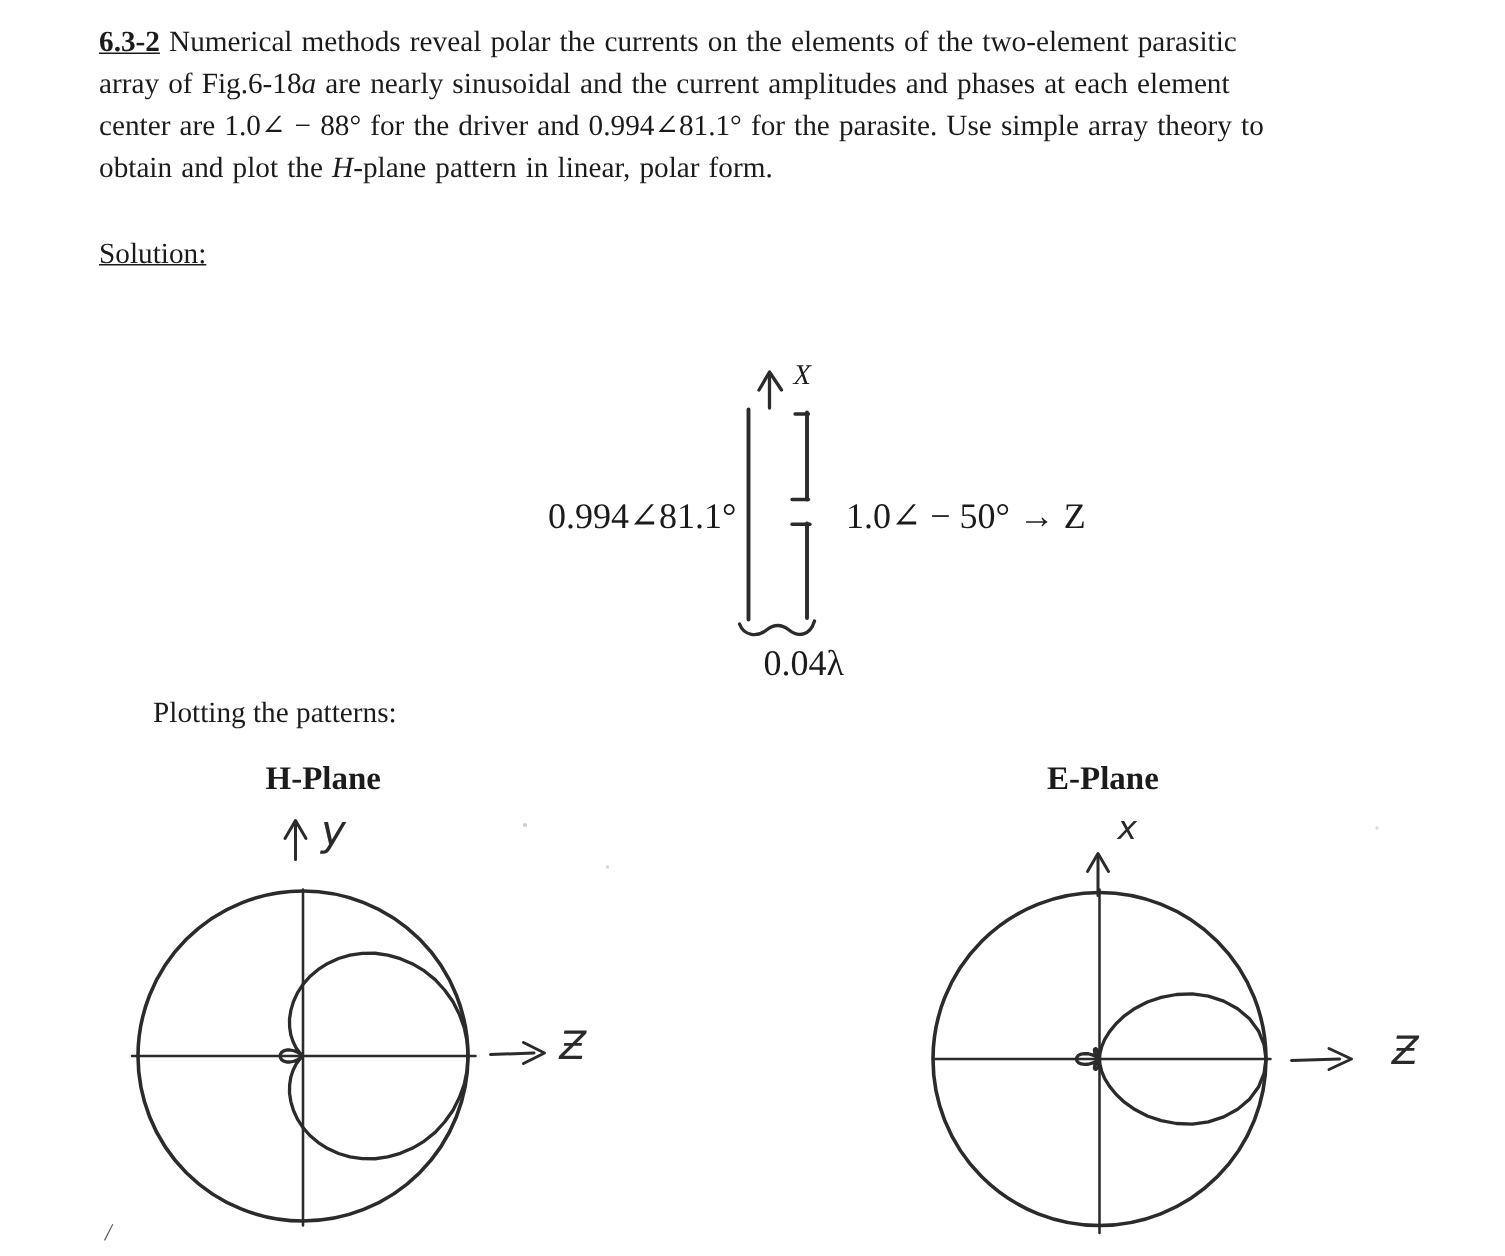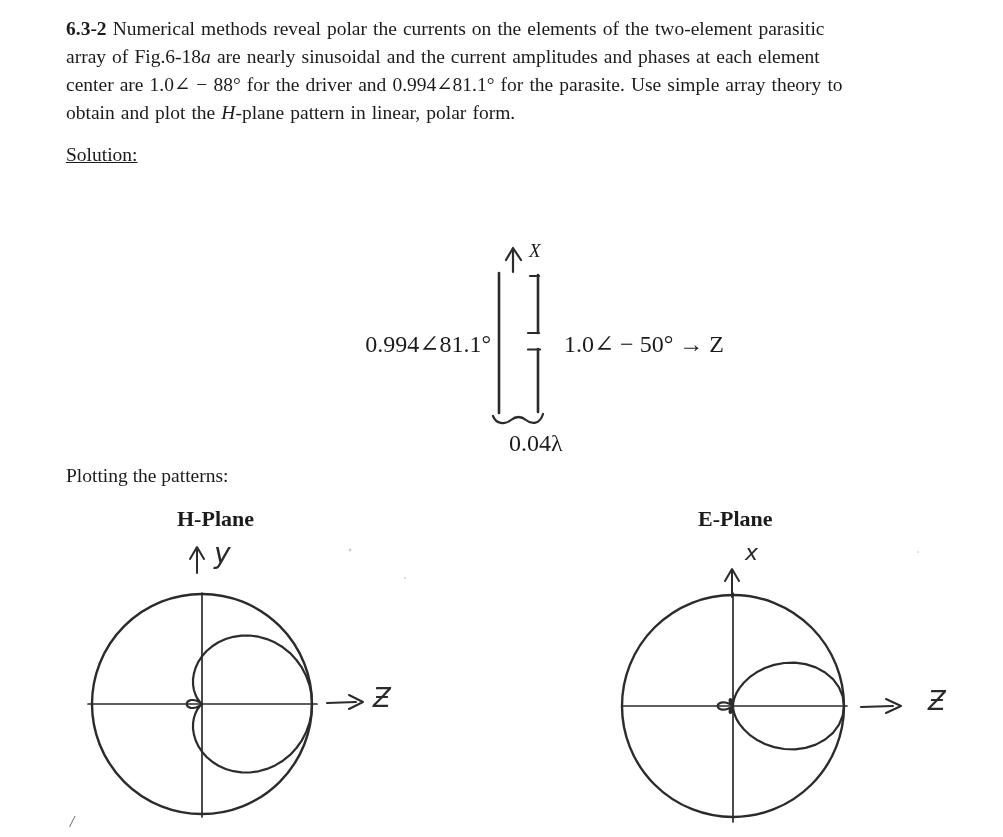--- a/index.html
+++ b/index.html
@@ -4,24 +4,24 @@
 <style>
   html,body{margin:0;padding:0;}
   body{
     width:1003px;height:837px;position:relative;background:#ffffff;
     font-family:"Liberation Serif","DejaVu Serif","DejaVu Sans",serif;
     color:#1b1b1b;overflow:hidden;
   }
   .abs{position:absolute;white-space:nowrap;}
   .para{font-size:19.5px;line-height:28px;word-spacing:1.2px;}
   .pline{white-space:nowrap;}
-  .b{font-weight:bold;}
+  .b{font-weight:bold;text-decoration:underline;}
   .i{font-style:italic;}
   .heading{font-size:19.5px;text-decoration:underline;}
-  .caption{font-size:19.5px;}
+  .caption{font-size:19.5px;margin-left:36px;}
   .figtitle{font-size:22px;font-weight:bold;}
   .mathlbl{font-size:24px;}
   .axislbl{font-size:19px;font-style:italic;}
   .hand{font-family:"DejaVu Sans","Liberation Sans",sans-serif;font-style:italic;color:#2a2a2a;}
   .hand-y{font-size:28px;}
   .hand-x{font-size:22px;}
   .hand-z{font-size:26px;}
   svg.ink{position:absolute;left:0;top:0;}
   svg.ink *{vector-effect:non-scaling-stroke;}
   .stroke{stroke:#2b2b2b;fill:none;stroke-linecap:round;stroke-linejoin:round;}
@@ -72,21 +72,21 @@
   </g>
 </svg>
 
 <div class="abs para" style="left:66px;top:15px;">
     <div class="pline"><span class="b">6.3-2</span><span> Numerical methods reveal polar the currents on the elements of the two-element parasitic</span></div>
     <div class="pline"><span>array of Fig.6-18</span><span class="i">a</span><span> are nearly sinusoidal and the current amplitudes and phases at each element</span></div>
     <div class="pline"><span>center are 1.0∠ − 88° for the driver and 0.994∠81.1° for the parasite. Use simple array theory to</span></div>
     <div class="pline"><span>obtain and plot the </span><span class="i">H</span><span>-plane pattern in linear, polar form.</span></div>
   </div>
 
-<div class="abs heading" style="left:66px;top:144px;">Solution:</div>
+<div class="abs heading" style="left:66px;top:159px;">Solution:</div>
 
 <div class="abs axislbl" style="left:529px;top:240px;">X</div>
 <div class="abs mathlbl" style="left:360px;top:330px;width:131px;text-align:right;">0.994∠81.1°</div>
 <div class="abs mathlbl" style="left:564px;top:330px;">1.0∠ − 50° → Z</div>
 <div class="abs mathlbl" style="left:509px;top:430px;">0.04λ</div>
 
 <div class="abs caption" style="left:66px;top:465px;">Plotting the patterns:</div>
 
 <div class="abs figtitle" style="left:177px;top:506px;">H-Plane</div>
 <div class="abs figtitle" style="left:698px;top:506px;">E-Plane</div>

